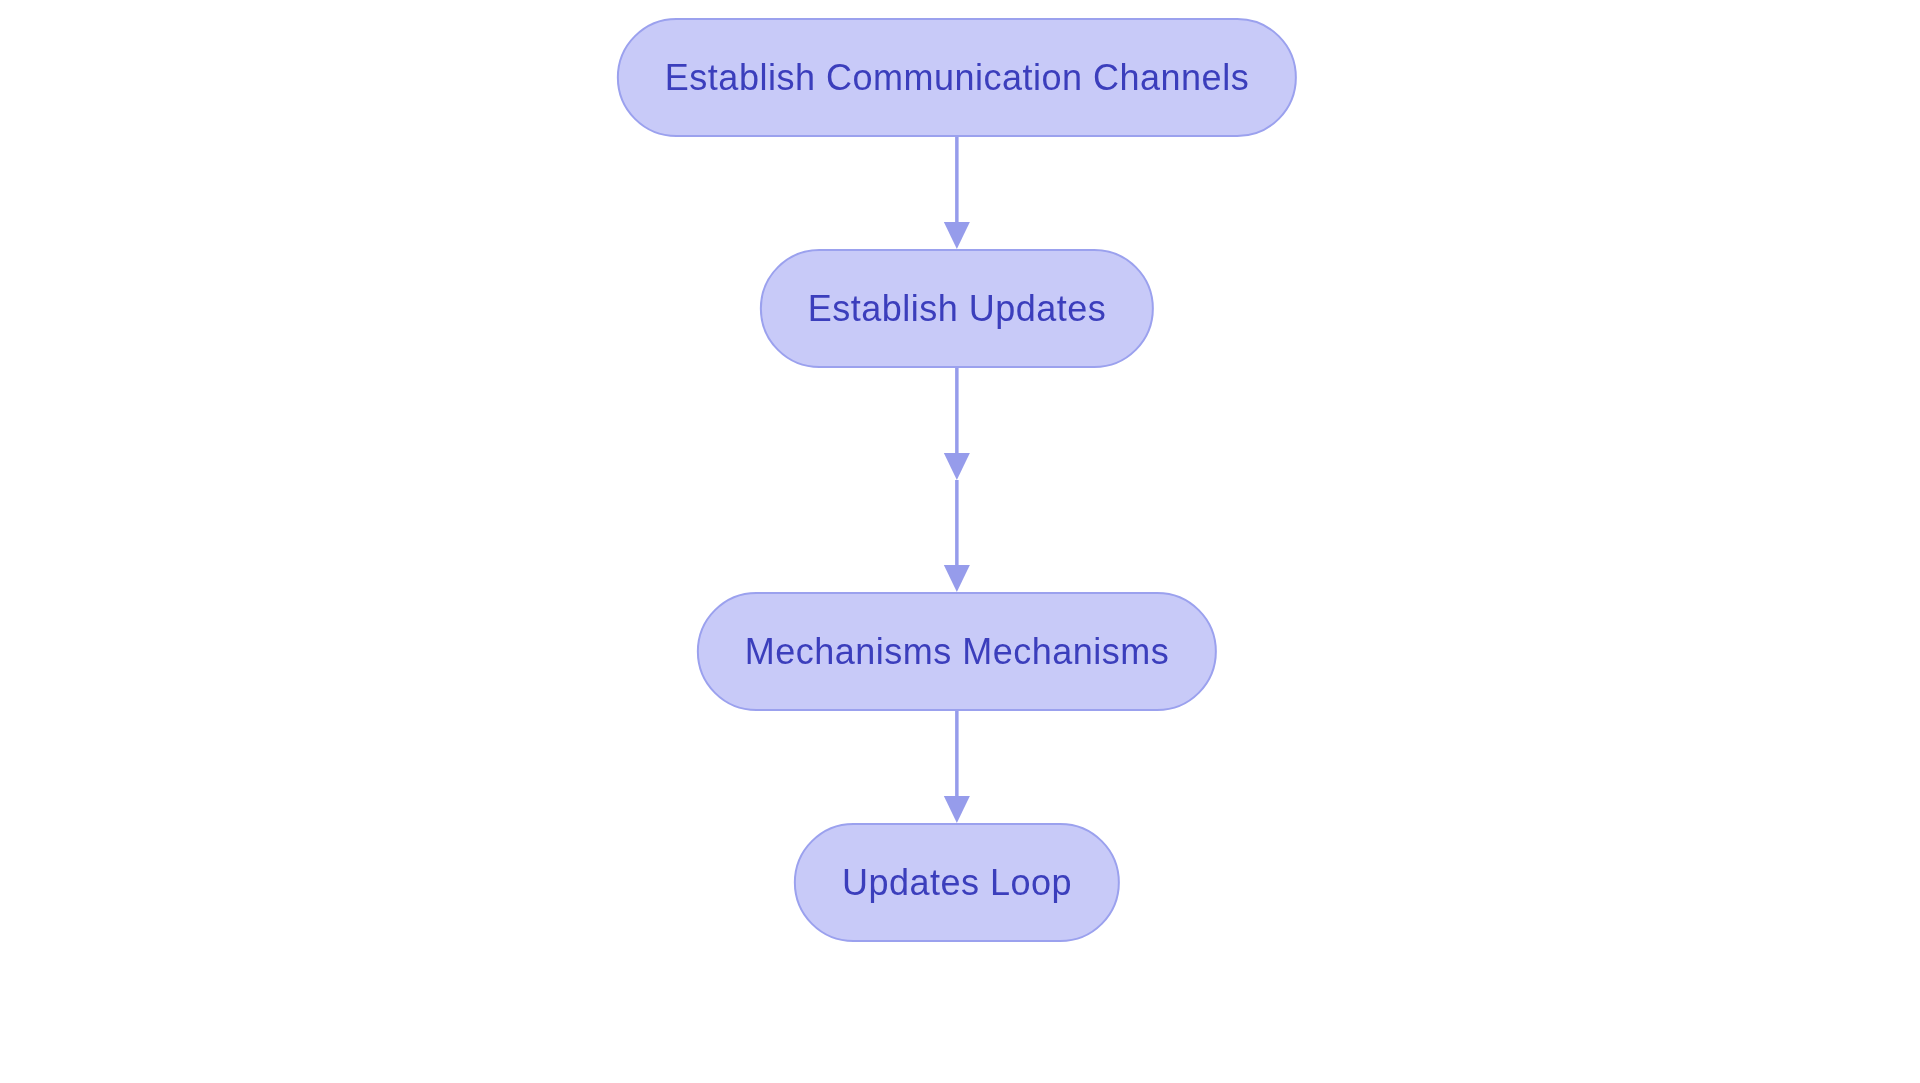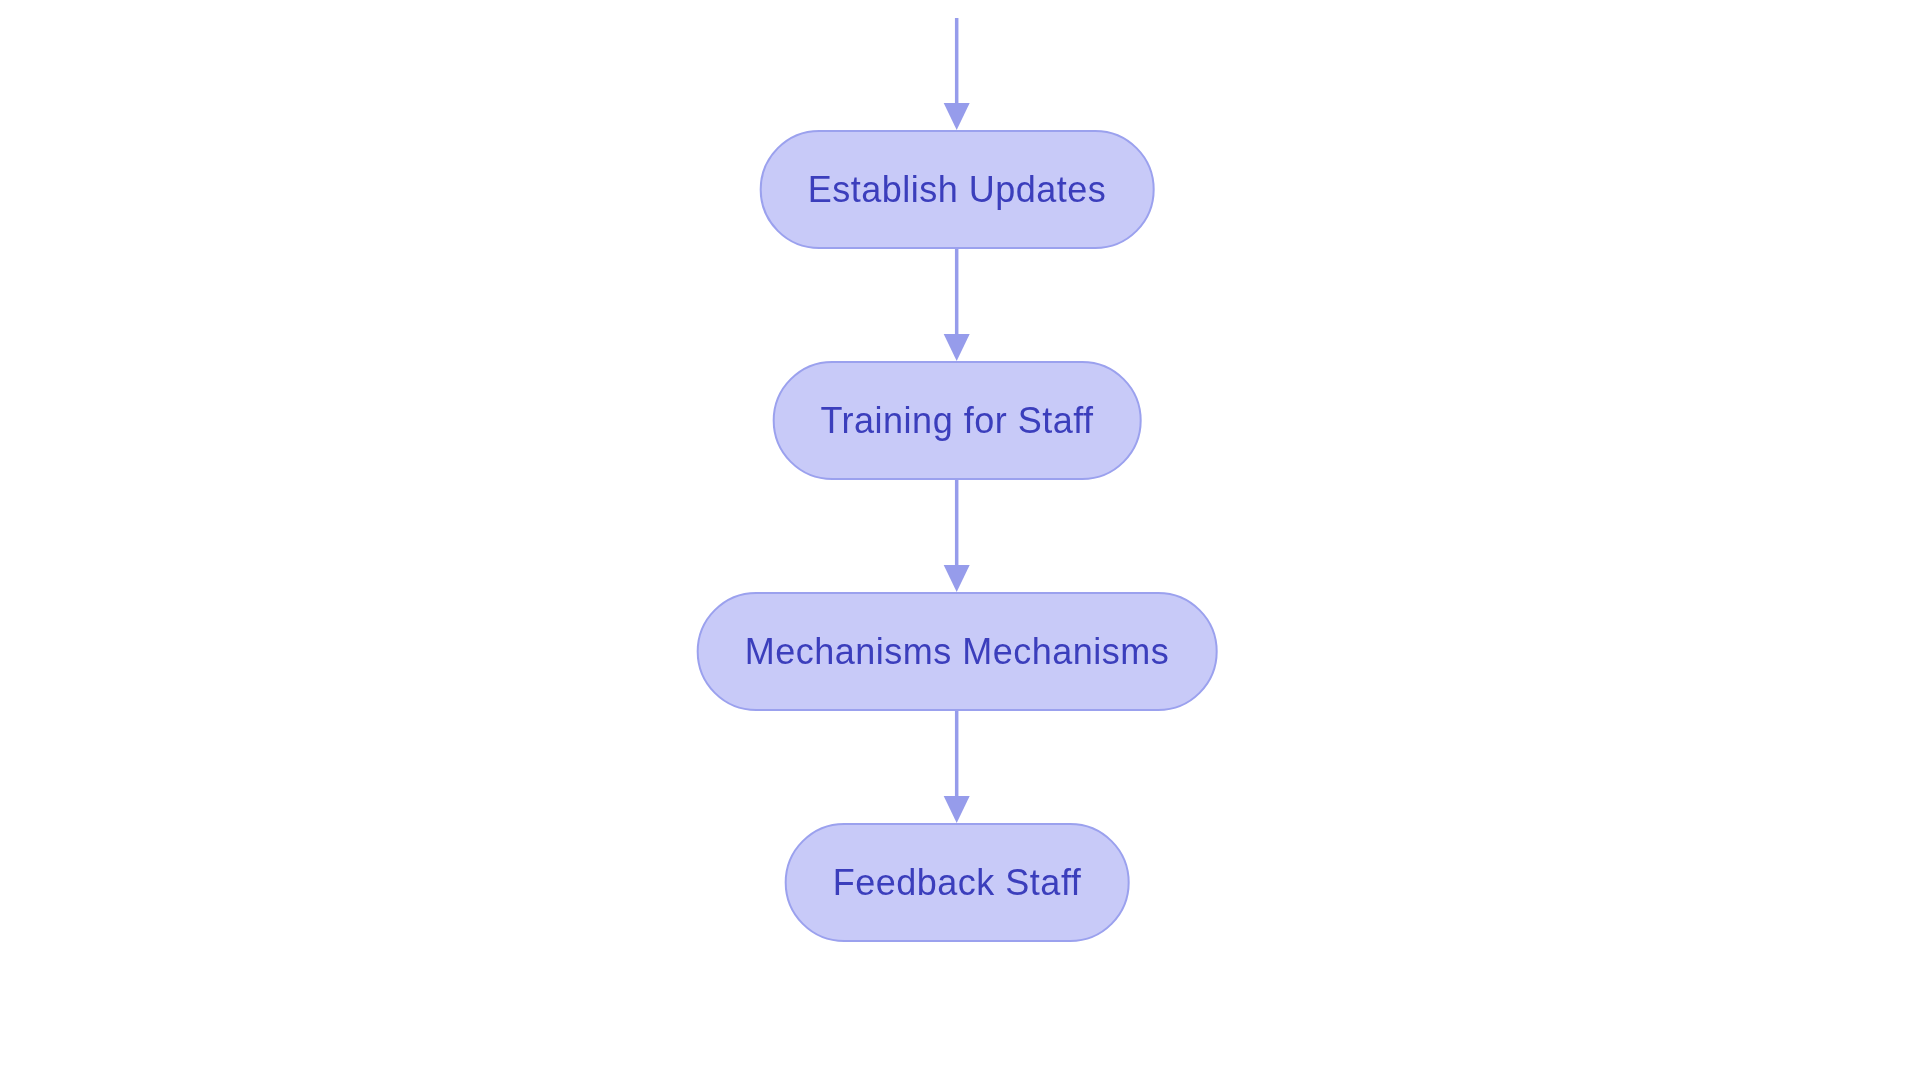--- a/index.html
+++ b/index.html
@@ -52,50 +52,50 @@
     width: 30px;
     height: 112px;
     flex: 0 0 auto;
   }
 </style>
 </head>
 <body>
 
 <div class="canvas">
   <div class="flow">
+  <div class="node">
+    <span class="node-label">Establish Communication Channels</span>
+  </div>
 
   <svg class="flow-arrow" viewBox="0 0 30 112" xmlns="http://www.w3.org/2000/svg">
     <line x1="15" y1="0" x2="15" y2="88" stroke="var(--arrow-color)" stroke-width="3.5"></line>
     <polygon points="2,85 28,85 15,112" fill="var(--arrow-color)"></polygon>
   </svg>
 
   <div class="node">
     <span class="node-label">Establish Updates</span>
   </div>
 
   <svg class="flow-arrow" viewBox="0 0 30 112" xmlns="http://www.w3.org/2000/svg">
     <line x1="15" y1="0" x2="15" y2="88" stroke="var(--arrow-color)" stroke-width="3.5"></line>
     <polygon points="2,85 28,85 15,112" fill="var(--arrow-color)"></polygon>
   </svg>
 
-  <div class="node">
-    <span class="node-label">Training for Staff</span>
-  </div>
 
   <svg class="flow-arrow" viewBox="0 0 30 112" xmlns="http://www.w3.org/2000/svg">
     <line x1="15" y1="0" x2="15" y2="88" stroke="var(--arrow-color)" stroke-width="3.5"></line>
     <polygon points="2,85 28,85 15,112" fill="var(--arrow-color)"></polygon>
   </svg>
 
   <div class="node">
     <span class="node-label">Mechanisms Mechanisms</span>
   </div>
 
   <svg class="flow-arrow" viewBox="0 0 30 112" xmlns="http://www.w3.org/2000/svg">
     <line x1="15" y1="0" x2="15" y2="88" stroke="var(--arrow-color)" stroke-width="3.5"></line>
     <polygon points="2,85 28,85 15,112" fill="var(--arrow-color)"></polygon>
   </svg>
 
   <div class="node">
-    <span class="node-label">Feedback Staff</span>
+    <span class="node-label">Updates Loop</span>
   </div>
 </div>
 </div>
 
 </body></html>

